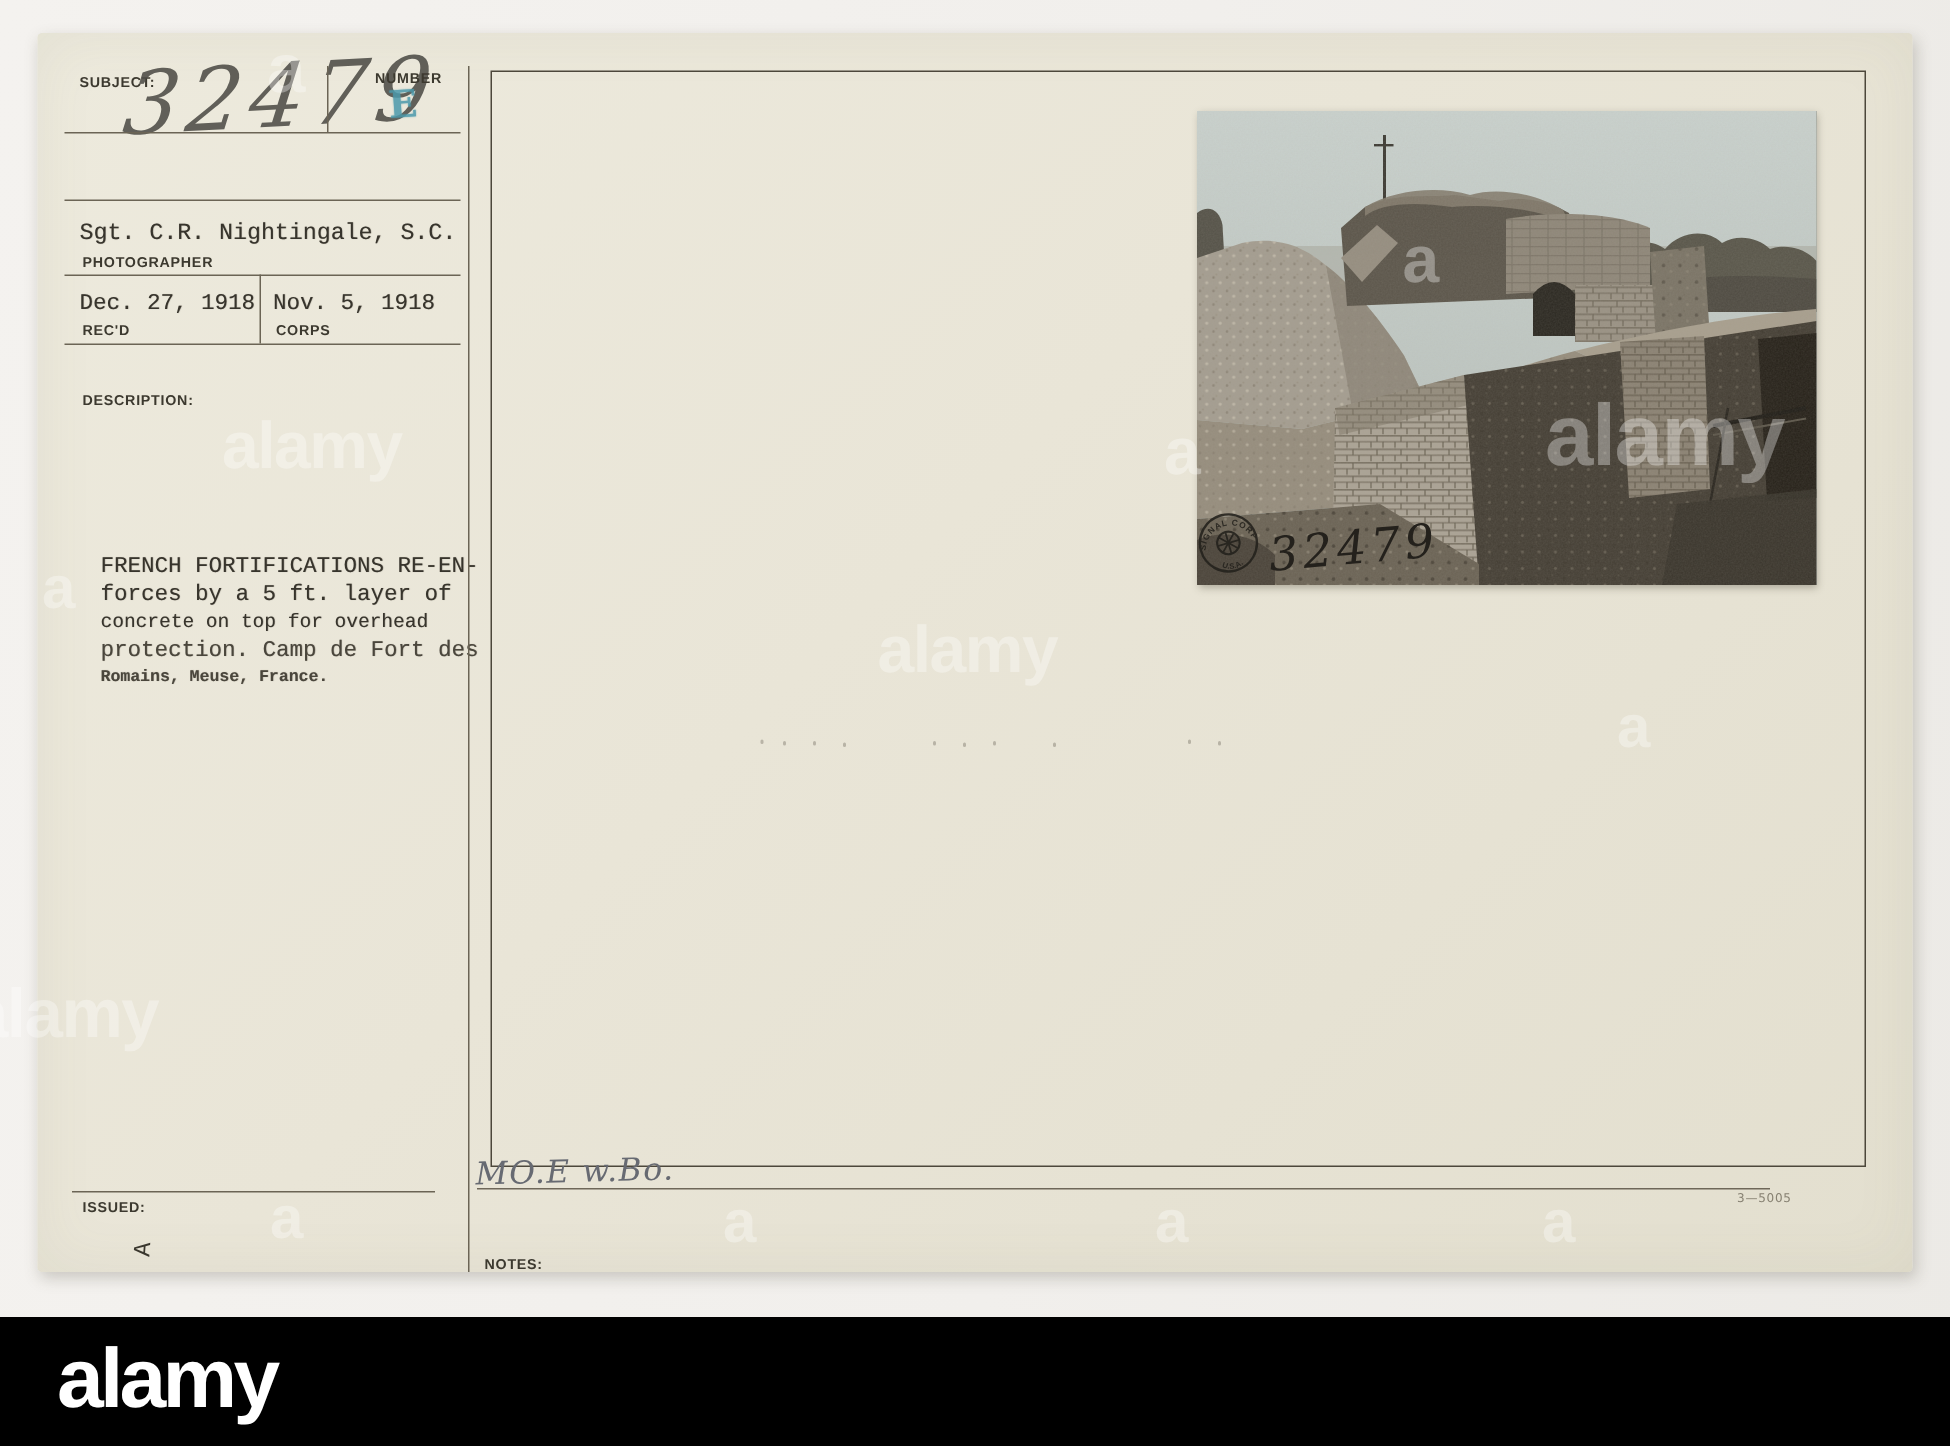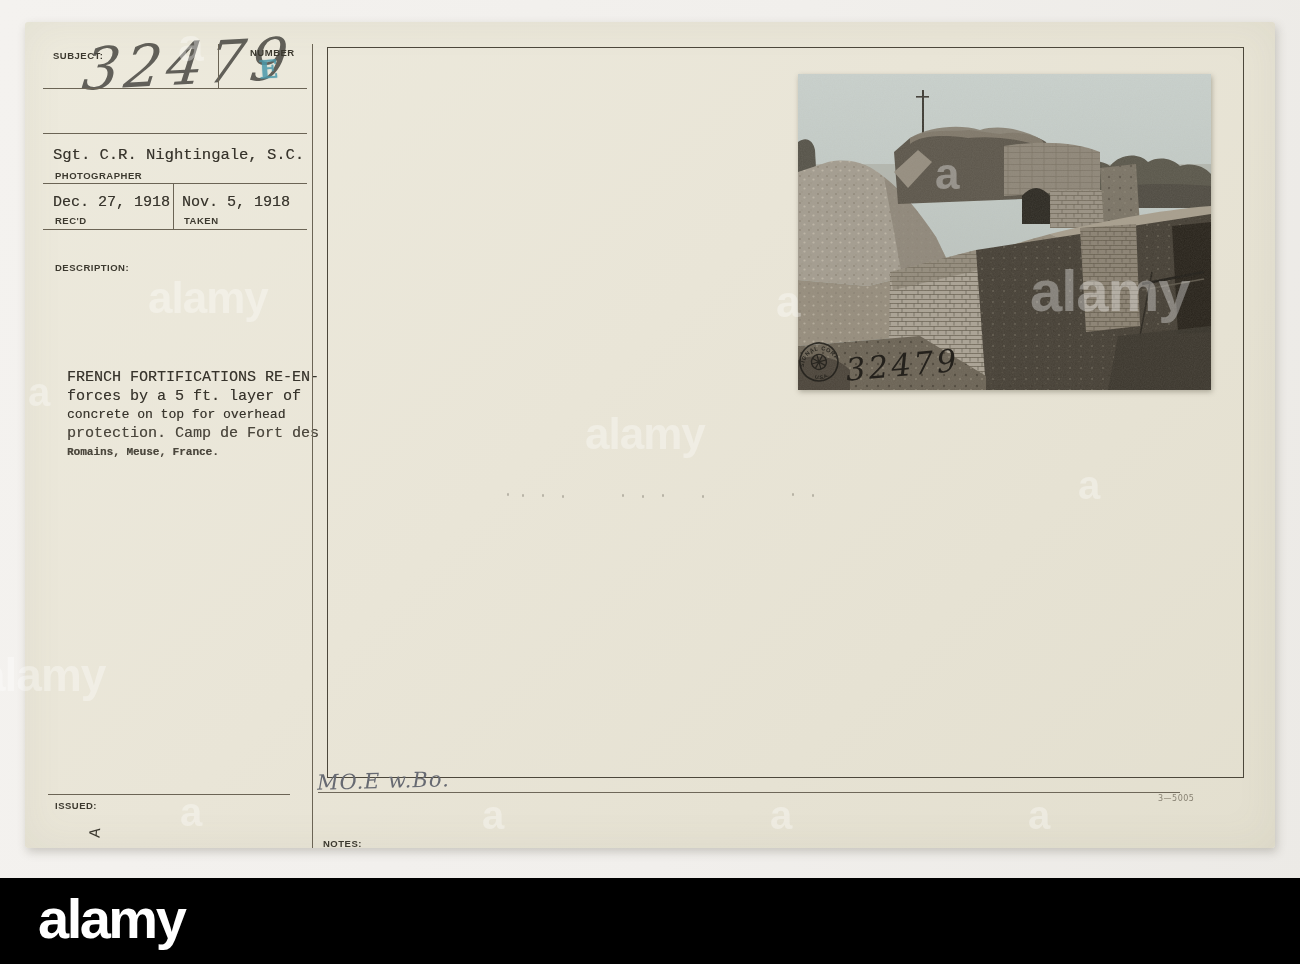--- a/index.html
+++ b/index.html
@@ -87,21 +87,21 @@
   <div class="abs rule" style="left:18px;top:111px;width:264px;"></div>
 
   <span class="abs typed" style="left:28px;top:124px;font-size:15.5px;">Sgt. C.R. Nightingale, S.C.</span>
   <span class="abs label" style="left:30px;top:148px;">PHOTOGRAPHER</span>
   <div class="abs rule" style="left:18px;top:161px;width:264px;"></div>
 
   <div class="abs vline" style="left:148px;top:161px;height:46px;"></div>
   <span class="abs typed" style="left:28px;top:172px;font-size:15px;">Dec. 27, 1918</span>
   <span class="abs label" style="left:30px;top:193px;">REC'D</span>
   <span class="abs typed" style="left:157px;top:172px;font-size:15px;">Nov. 5, 1918</span>
-  <span class="abs label" style="left:159px;top:193px;">TAKEN</span>
+  <span class="abs label" style="left:159px;top:193px;">CORPS</span>
   <div class="abs rule" style="left:18px;top:207px;width:264px;"></div>
 
   <span class="abs label" style="left:30px;top:240px;">DESCRIPTION:</span>
   <div class="abs" style="left:42px;top:347px;width:268px;">
     <div class="typed" style="font-size:15px;line-height:18.5px;">FRENCH FORTIFICATIONS RE-EN-</div>
     <div class="typed" style="font-size:15px;line-height:18.5px;">forces by a 5 ft. layer of</div>
     <div class="typed" style="font-size:13px;line-height:18.5px;">concrete on top for overhead</div>
     <div class="typed" style="font-size:15px;line-height:18.5px;color:#4a463c;">protection. Camp de Fort des</div>
     <div class="typed" style="font-size:11px;line-height:18.5px;color:#4a463c;font-weight:bold;">Romains, Meuse, France.</div>
   </div>

